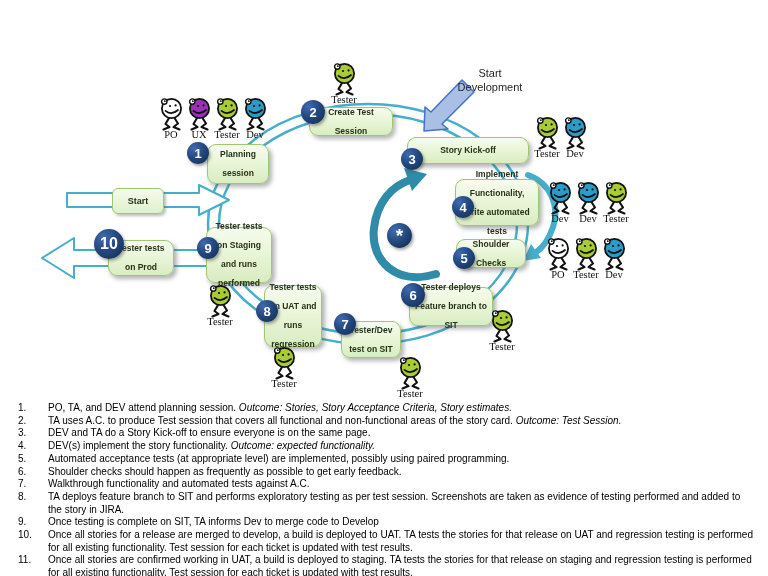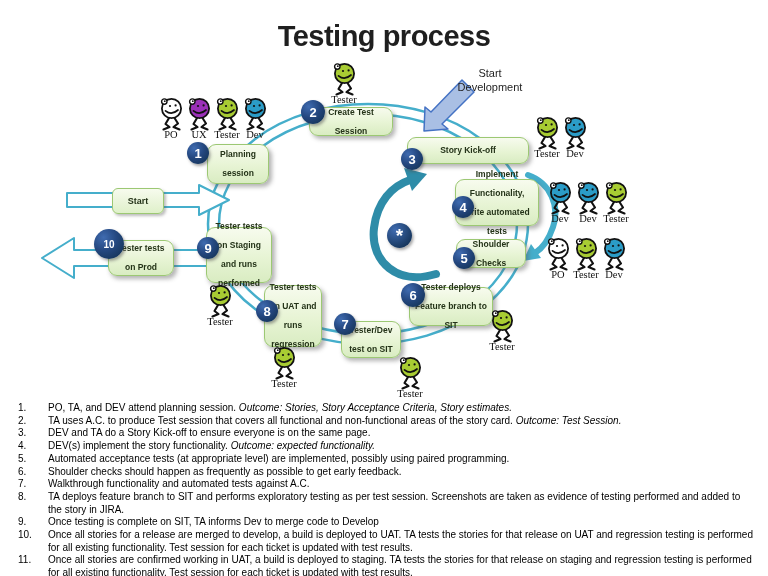--- a/index.html
+++ b/index.html
@@ -57,21 +57,20 @@
   .note-row{display:grid;grid-template-columns:30px 1fr;}
   .note-num{}
   .note-text{}
   .note-text .it{font-style:italic;}
 </style>
 </head>
 <body>
 
 <div class="slide">
 
-  <div class="title">Testing process</div>
 
   <div class="diagram">
 
     <svg class="flow-lines" width="768" height="400" viewBox="0 0 768 400">
 
       <g>
         <ellipse cx="368" cy="224" rx="160" ry="120" fill="none" stroke="#45AECB" stroke-width="2.5"></ellipse>
         <ellipse cx="368" cy="224" rx="149" ry="110" fill="none" stroke="#45AECB" stroke-width="2.5"></ellipse>
       </g>
 
@@ -105,21 +104,21 @@
         <div class="num-badge" style="left: 453px; top: 247px; width: 22px; height: 22px;">5</div>
         <div class="step-box" style="left: 409px; top: 287px; width: 84px; height: 39px;">Tester deploys Feature branch to SIT</div>
         <div class="num-badge" style="left: 401px; top: 283px; width: 24px; height: 24px;">6</div>
         <div class="step-box" style="left: 341px; top: 321px; width: 60px; height: 37px;">Tester/Dev test on SIT</div>
         <div class="num-badge" style="left: 334px; top: 313px; width: 22px; height: 22px;">7</div>
         <div class="step-box" style="left: 264px; top: 285px; width: 58px; height: 62px;">Tester tests on UAT and runs regression</div>
         <div class="num-badge" style="left: 256px; top: 300px; width: 22px; height: 22px;">8</div>
         <div class="step-box" style="left: 206px; top: 227px; width: 66px; height: 56px;">Tester tests on Staging and runs performed</div>
         <div class="num-badge" style="left: 197px; top: 237px; width: 22px; height: 22px;">9</div>
         <div class="step-box" style="left: 108px; top: 240px; width: 66px; height: 36px;">Tester tests on Prod</div>
-        <div class="num-badge" style="left: 94px; top: 229px; width: 30px; height: 30px; font-size: 10px;">10</div>
+        <div class="num-badge" style="left: 94px; top: 229px; width: 30px; height: 30px; font-size: 16px;">10</div>
       </div>
     <div id="figures-layer">
         <div class="figure-group" style="left: 158px; top: 97px;">
           <div class="figure">
             <svg width="26" height="34" viewBox="0 0 26 34">
               <path d="M11 21 L7.5 27 L11.5 30 L5.5 32.5" fill="none" stroke="#111" stroke-width="2.1" stroke-linecap="round" stroke-linejoin="round"></path>
               <path d="M16.5 21 L20 26.5 L15.5 30 L21.5 32.5" fill="none" stroke="#111" stroke-width="2.1" stroke-linecap="round" stroke-linejoin="round"></path>
               <circle cx="13.5" cy="11.5" r="9.6" fill="#FFFFFF" stroke="#111" stroke-width="1.8"></circle>
               <circle cx="6.3" cy="4.6" r="2.7" fill="#fff" stroke="#111" stroke-width="1.4"></circle>
               <circle cx="6.8" cy="4.2" r="0.9" fill="#111"></circle>

